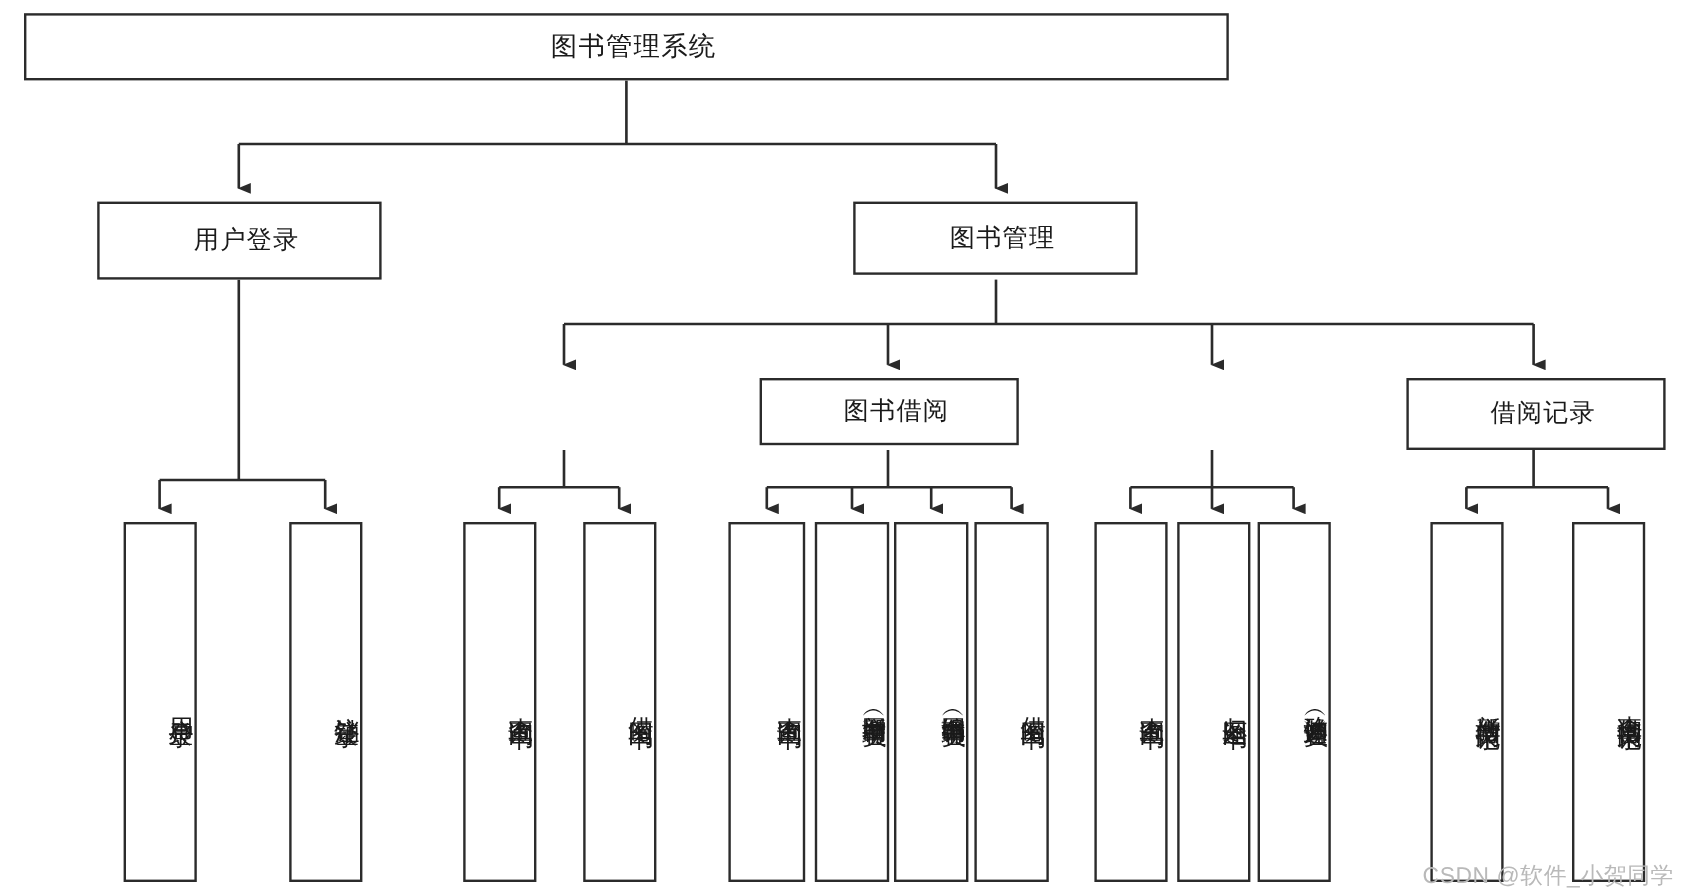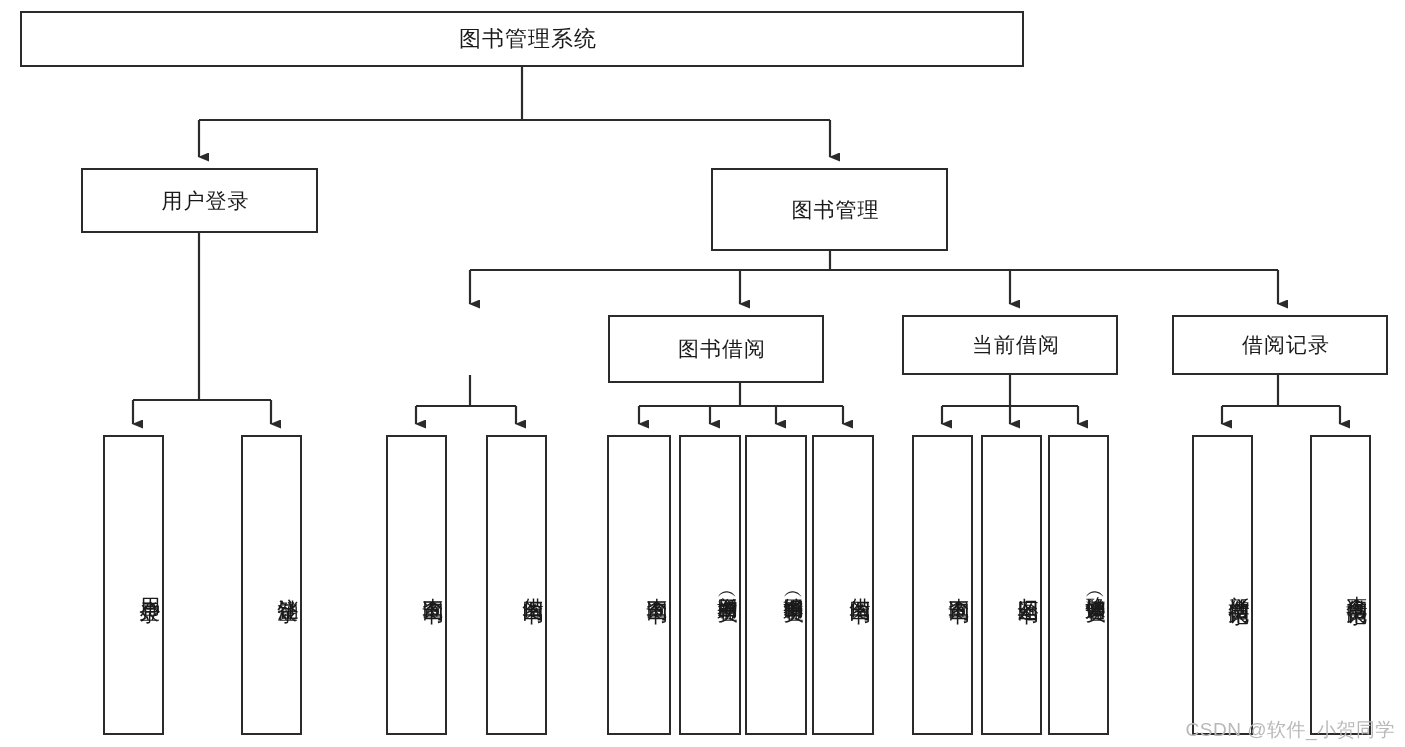--- a/index.html
+++ b/index.html
@@ -127,24 +127,23 @@
       <path d="M1278,375 L1278,406"></path>
       <path d="M1222,406 L1340,406"></path>
       <path d="M1222,406 L1222,424" marker-end="url(#arw)"></path>
       <path d="M1340,406 L1340,424" marker-end="url(#arw)"></path>
     </g>
   </svg>
 
   <div class="node h root" style="left:20px; top:11px; width:1004px; height:56px;">图书管理系统</div>
 
   <div class="node h" style="left:81px; top:168px; width:237px; height:65px;">用户登录</div>
-  <div class="node h" style="left:711px; top:168px; width:237px; height:83px;">图书管理</div>
+  <div class="node h" style="left:711px; top:168px; width:237px; height:61px;">图书管理</div>
 
-  <div class="node h" style="left:608px; top:315px; width:216px; height:68px;">图书借阅</div>
-  <div class="node h" style="left:902px; top:315px; width:216px; height:60px;">当前借阅</div>
+  <div class="node h" style="left:633px; top:315px; width:216px; height:56px;">图书借阅</div>
   <div class="node h" style="left:1172px; top:315px; width:216px; height:60px;text-align:center;">借阅记录</div>
 
   <div class="node v" style="left:103px; top:435px; width:61px; height:300px;">
     <span class="vlabel">用户登录</span>
   </div>
   <div class="node v" style="left:241px; top:435px; width:61px; height:300px;">
     <span class="vlabel">注销登录</span>
   </div>
 
   <div class="node v" style="left:386px; top:435px; width:61px; height:300px;">

